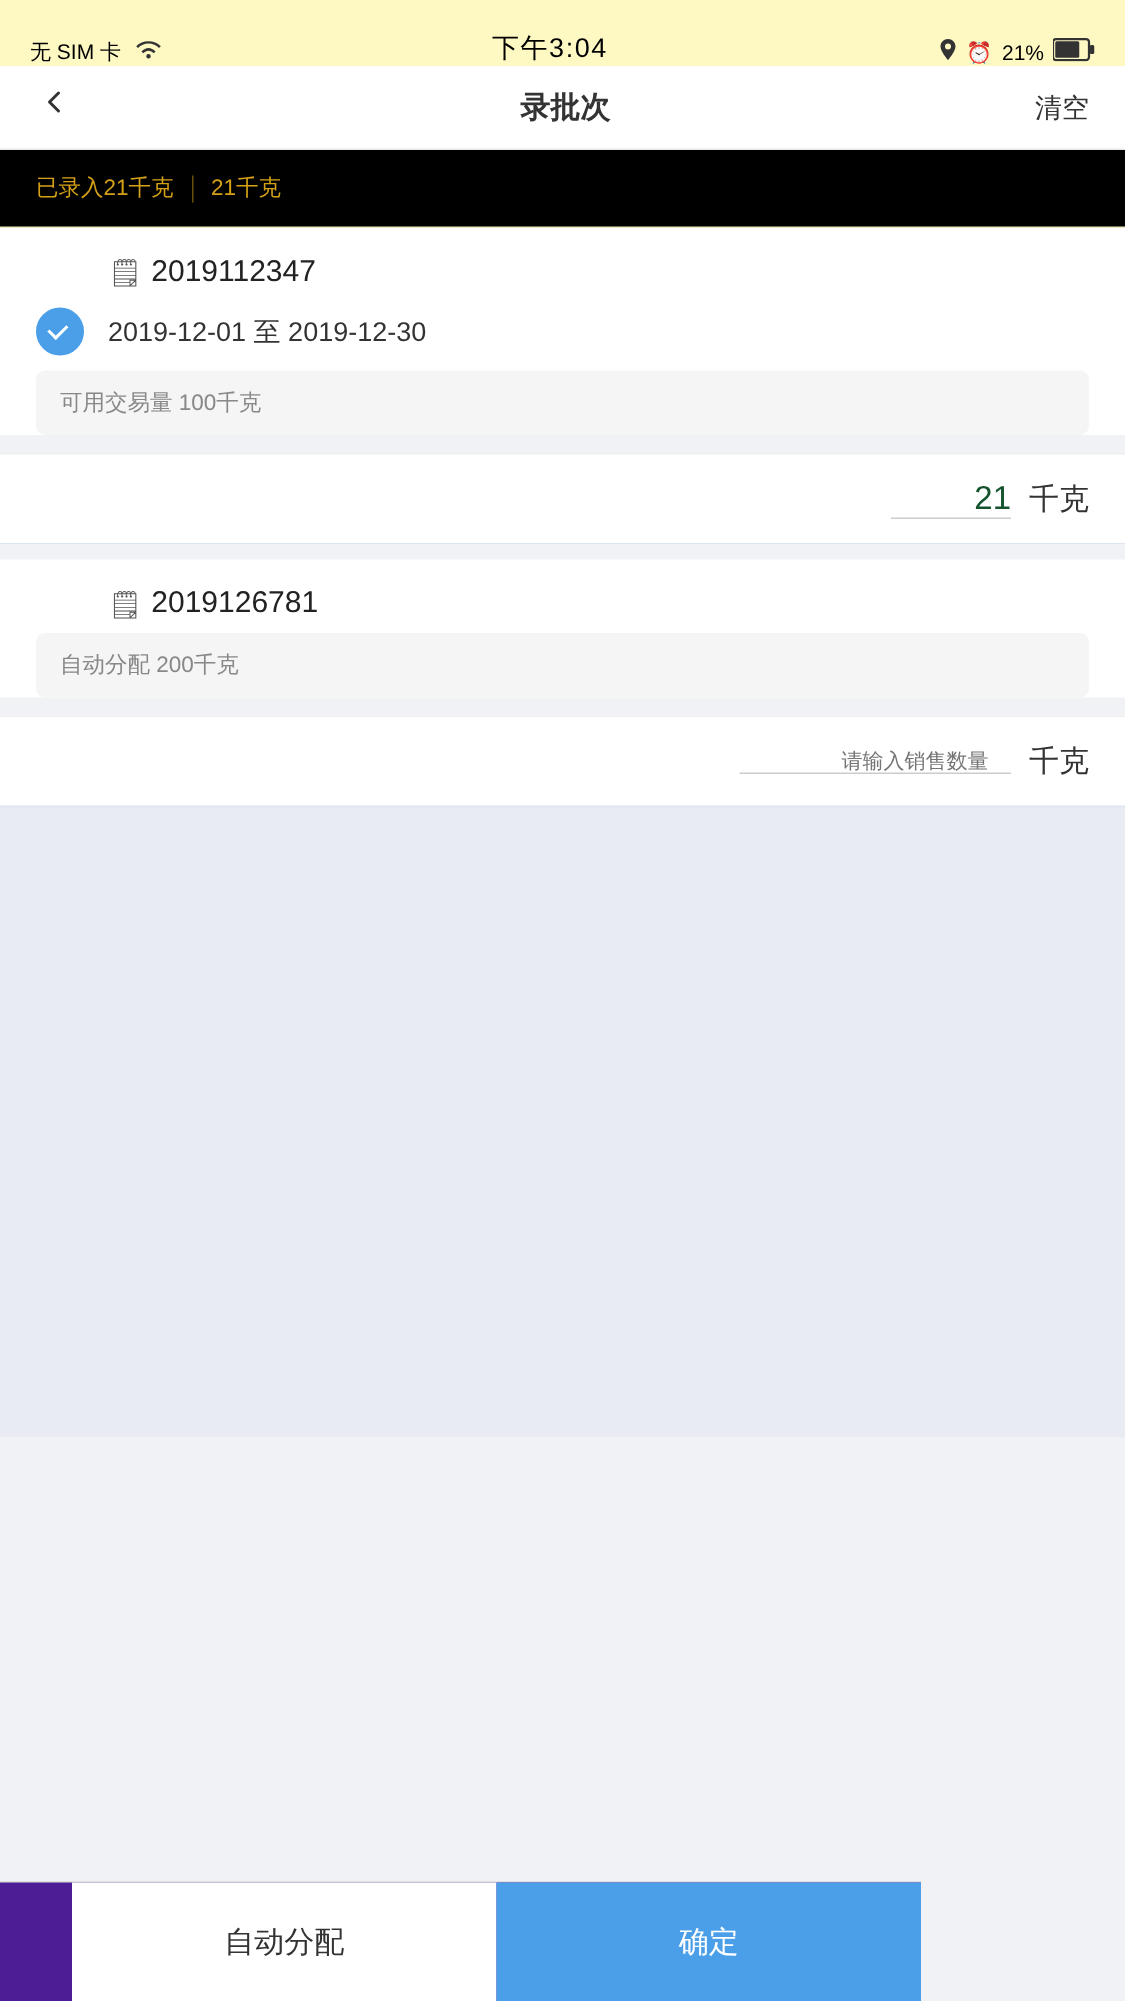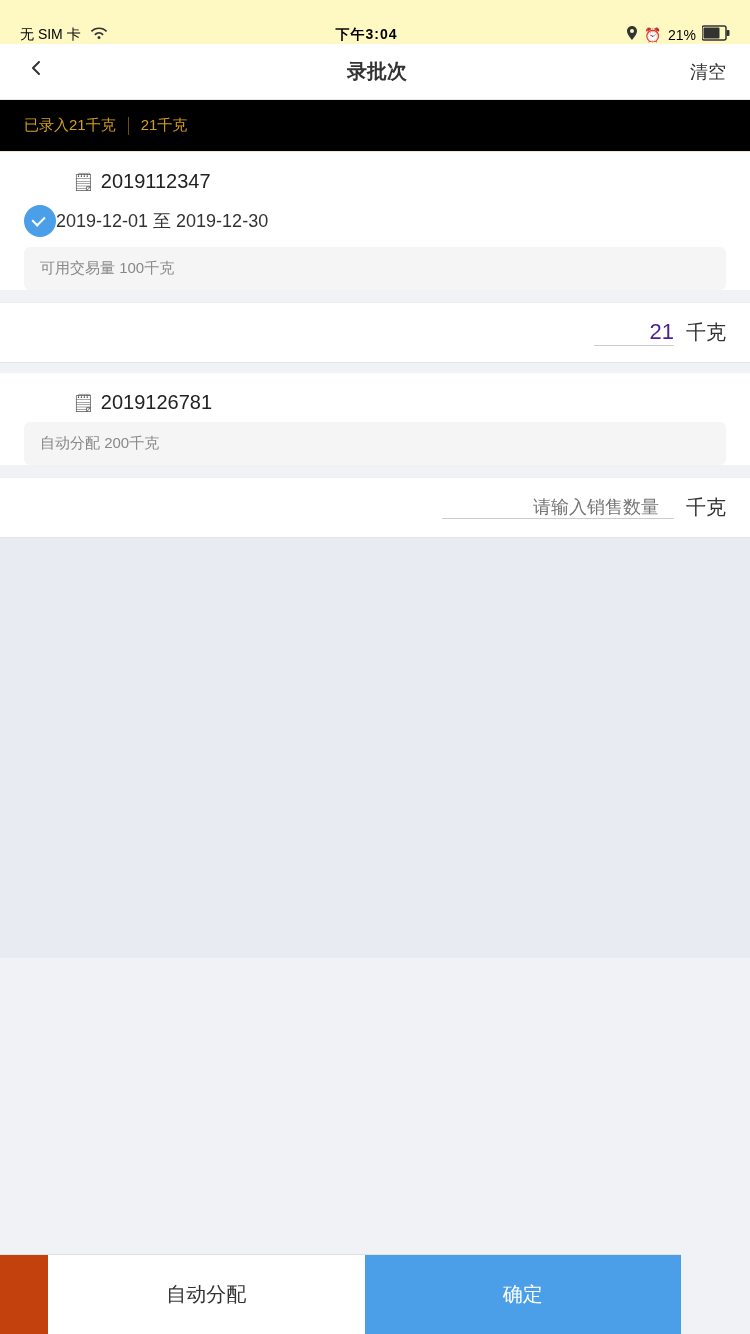--- a/index.html
+++ b/index.html
@@ -23,22 +23,22 @@
       font-size: 15px;
       font-weight: 500;
     }
     .status-left {
       display: flex;
       align-items: center;
       gap: 8px;
       font-size: 14px;
     }
     .status-center {
-      font-size: 14px;
-      font-weight: 700;
+      font-size: 18px;
+      font-weight: 400;
       letter-spacing: 1px;
     }
     .status-right {
       display: flex;
       align-items: center;
       gap: 6px;
       font-size: 14px;
     }
 
     
@@ -111,20 +111,21 @@
     }
     .batch-number {
       font-size: 20px;
       font-weight: 500;
       color: #222;
     }
     .batch-date-row {
       display: flex;
       align-items: center;
       padding: 4px 24px 10px 24px;
+      gap: 16px;
     }
     .radio-circle {
       width: 32px;
       height: 32px;
       border-radius: 50%;
       border: 2px solid #ccc;
       display: flex;
       align-items: center;
       justify-content: center;
       flex-shrink: 0;
@@ -163,21 +164,21 @@
       display: flex;
       align-items: center;
       justify-content: flex-end;
       gap: 12px;
       border-top: 1px solid #eee;
       border-bottom: 1px solid #dde6f0;
     }
     .quantity-value {
       font-size: 22px;
       font-weight: 500;
-      color: #4c1d95;
+      color: #14532d;
     }
     .quantity-underline {
       border-bottom: 1px solid #ccc;
       min-width: 80px;
       text-align: right;
     }
     .quantity-unit {
       font-size: 20px;
       color: #333;
     }
@@ -187,21 +188,21 @@
       background: #fff;
       padding: 16px 24px;
       display: flex;
       align-items: center;
       justify-content: flex-end;
       gap: 12px;
       border-top: 1px solid #eee;
       border-bottom: 1px solid #dde6f0;
     }
     .input-placeholder {
-      font-size: 18px;
+      font-size: 14px;
       color: #6d28d9;
       border: none;
       outline: none;
       text-align: right;
       background: transparent;
       min-width: 180px;
     }
     .input-unit {
       font-size: 20px;
       color: #333;
@@ -219,24 +220,24 @@
     .gray-area {
       background: #e8ecf2;
       flex: 1;
       min-height: 420px;
     }
 
     
     .bottom-bar {
       position: fixed;
       bottom: 0;
-      width: 681px;
+      width: 614px;
       height: 80px;
       display: flex;
-      background: #c2410c;
+      background: #4c1d95;
       border-top: 1px solid #e0e0e0;
       padding-left: 48px;
     }
     .btn-auto {
       flex: 1;
       display: flex;
       align-items: center;
       justify-content: center;
       font-size: 20px;
       color: #333;

